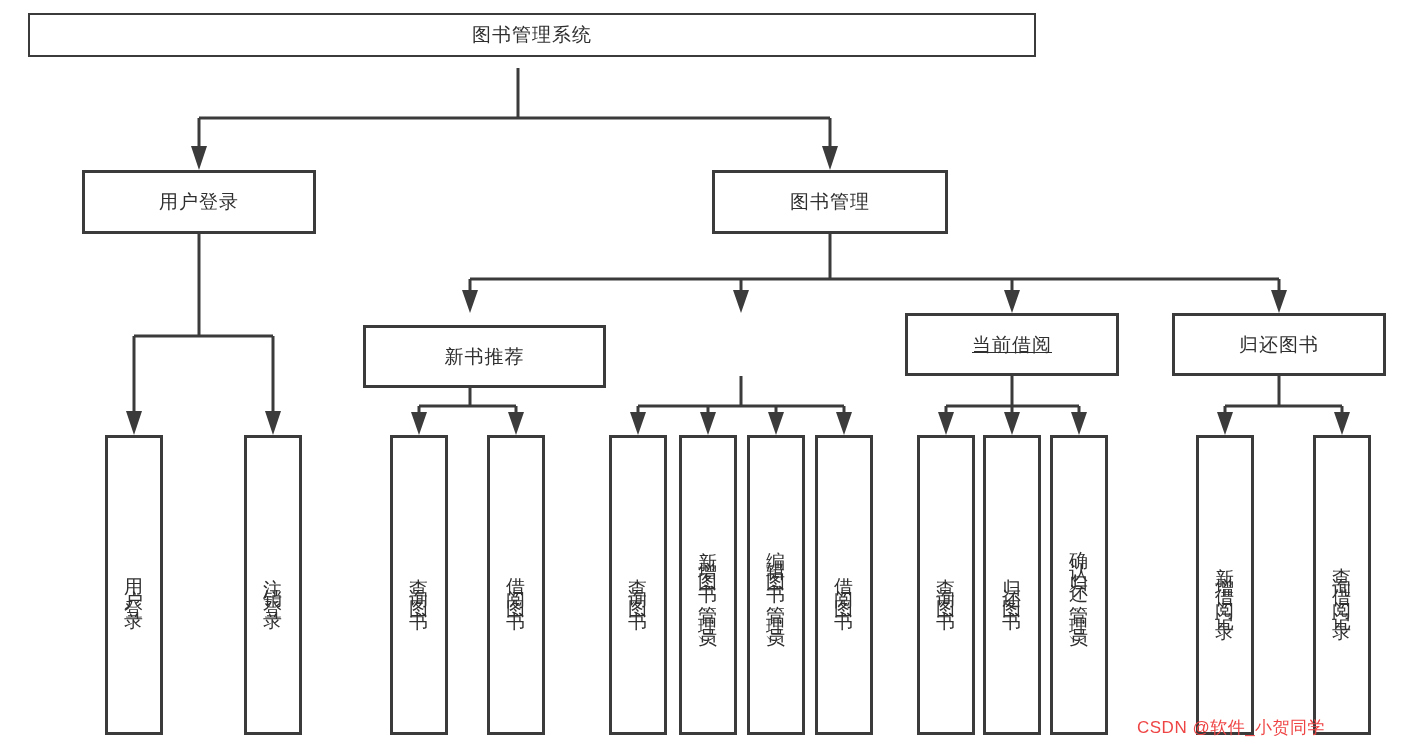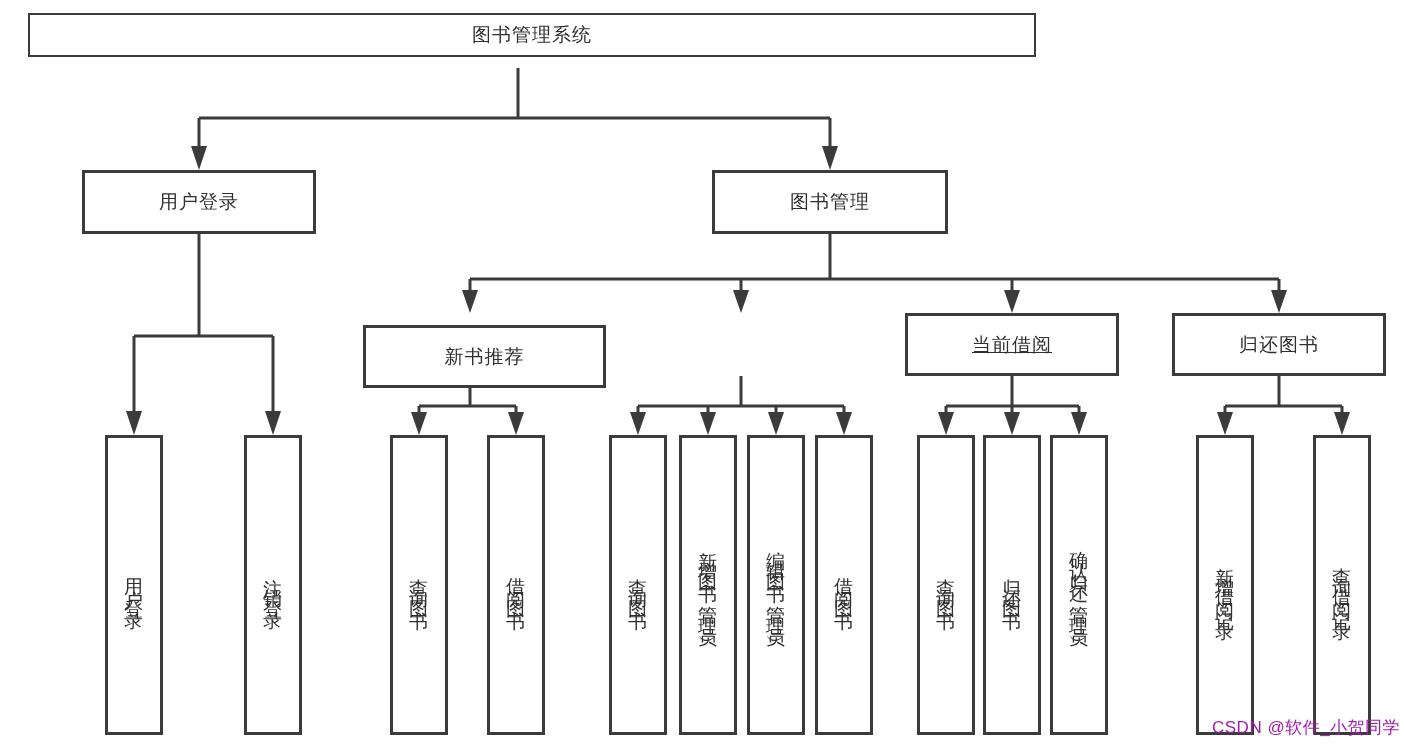--- a/index.html
+++ b/index.html
@@ -44,24 +44,24 @@
   }
   .vtext {
     writing-mode: vertical-rl;
     text-orientation: mixed;
     letter-spacing: 11px;
     line-height: 1;
     white-space: nowrap;
   }
   .watermark {
     position: absolute;
-    left: 1212px;
+    left: 1137px;
     top: 716px;
     font-size: 17px;
-    color: #a21caf;
+    color: #ef4444;
     letter-spacing: 0.5px;
     white-space: nowrap;
   }
 </style>
 </head>
 <body>
 
 <div class="canvas">
 
   <svg class="connectors" viewBox="0 0 1405 747" xmlns="http://www.w3.org/2000/svg" fill="#3b3b3b" stroke="#3b3b3b" stroke-width="3">

